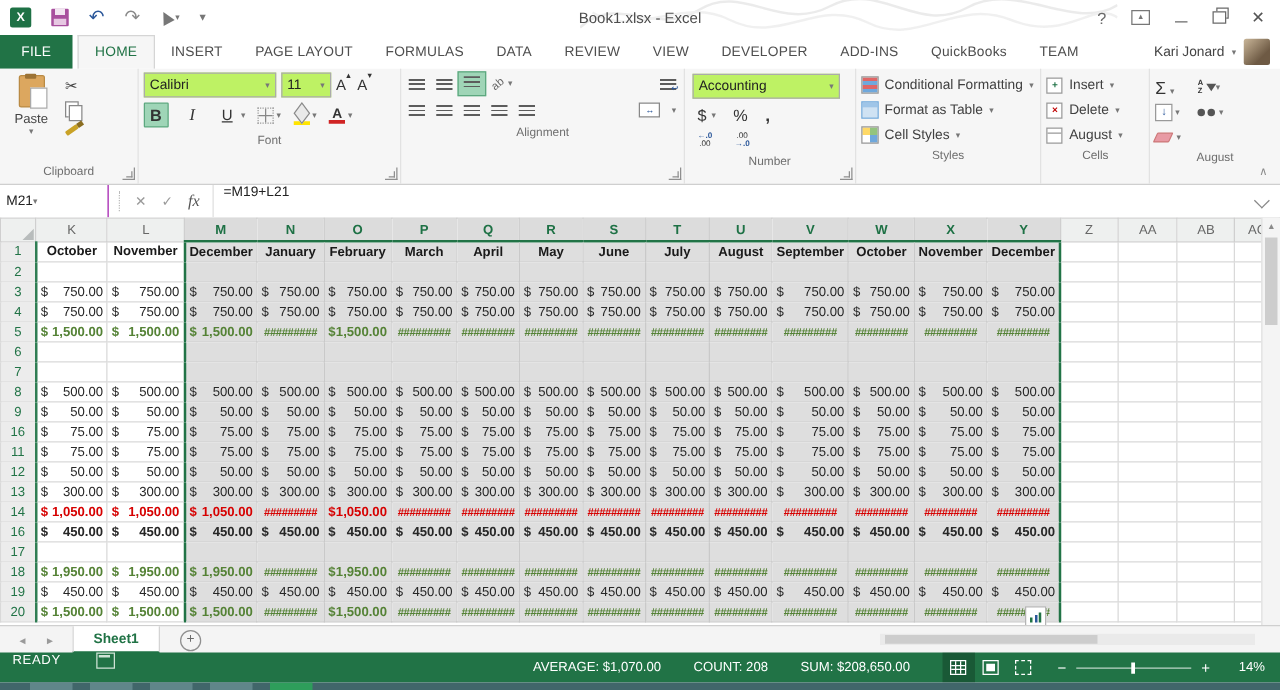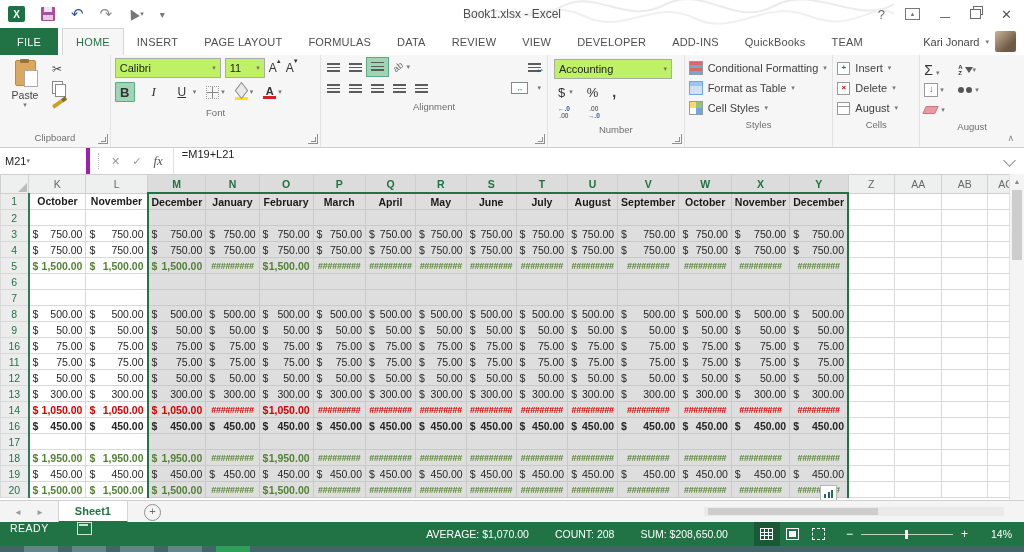--- a/index.html
+++ b/index.html
@@ -106,21 +106,21 @@
   .sortAZ{display:inline-flex;flex-direction:column;font-size:6px;font-weight:bold;line-height:1;color:#333}
   .funnel{width:0;height:0;border-left:4px solid transparent;border-right:4px solid transparent;border-top:6px solid #555;margin-left:2px}
   .fill-dn{width:12px;height:12px;border:1px solid #999;color:#2b579a;font-size:9px;line-height:11px;text-align:center;background:#fff}
   .binoc{position:relative;width:14px;height:8px}
   .binoc::before,.binoc::after{content:"";position:absolute;top:1px;width:6px;height:6px;border-radius:50%;background:#555}
   .binoc::before{left:0}.binoc::after{right:0}
   .eraser{width:11px;height:6px;background:#e89aa4;transform:skewX(-25deg);border:1px solid #c77;border-radius:1px}
   .collapse{position:absolute;right:10px;bottom:4px;color:#8a8a8a;font-size:9px}
   
   .fbar{height:26px;background:#fff;border-bottom:1px solid #cfcfcf;display:flex;align-items:stretch;font-size:11px}
-  .namebox{width:76px;display:flex;align-items:center;padding:0 5px;border-right:4px solid #a21caf;color:#222}
+  .namebox{width:76px;display:flex;align-items:center;padding:0 5px;border-right:1px solid #a21caf;color:#222}
   .dragdots{width:6px;border-right:1px dotted #bbb;margin:5px 2px}
   .fbtns{display:flex;align-items:center;gap:12px;padding:0 10px;border-right:1px solid #e0e0e0;color:#9a9a9a}
   .fx{font-family:"Liberation Serif",serif;font-style:italic;color:#555;font-size:13px}
   .fml{flex:1;display:flex;align-items:flex-start;padding:0 8px;color:#222}
   .fchev{width:8px;height:8px;border-right:1.5px solid #888;border-bottom:1.5px solid #888;transform:rotate(45deg);margin:8px 10px 0 0}
   
   .gridwrap{position:absolute;top:174px;left:0;width:1024px;height:326px;overflow:hidden;background:#fff}
   table.sheet{border-collapse:collapse;table-layout:fixed;position:absolute;left:0;top:0}
   .sheet th,.sheet td{border:1px solid #d9d9d9;padding:0 3px;white-space:nowrap;overflow:hidden;height:15px;
                       font-size:10.5px;font-weight:normal;line-height:14px}

